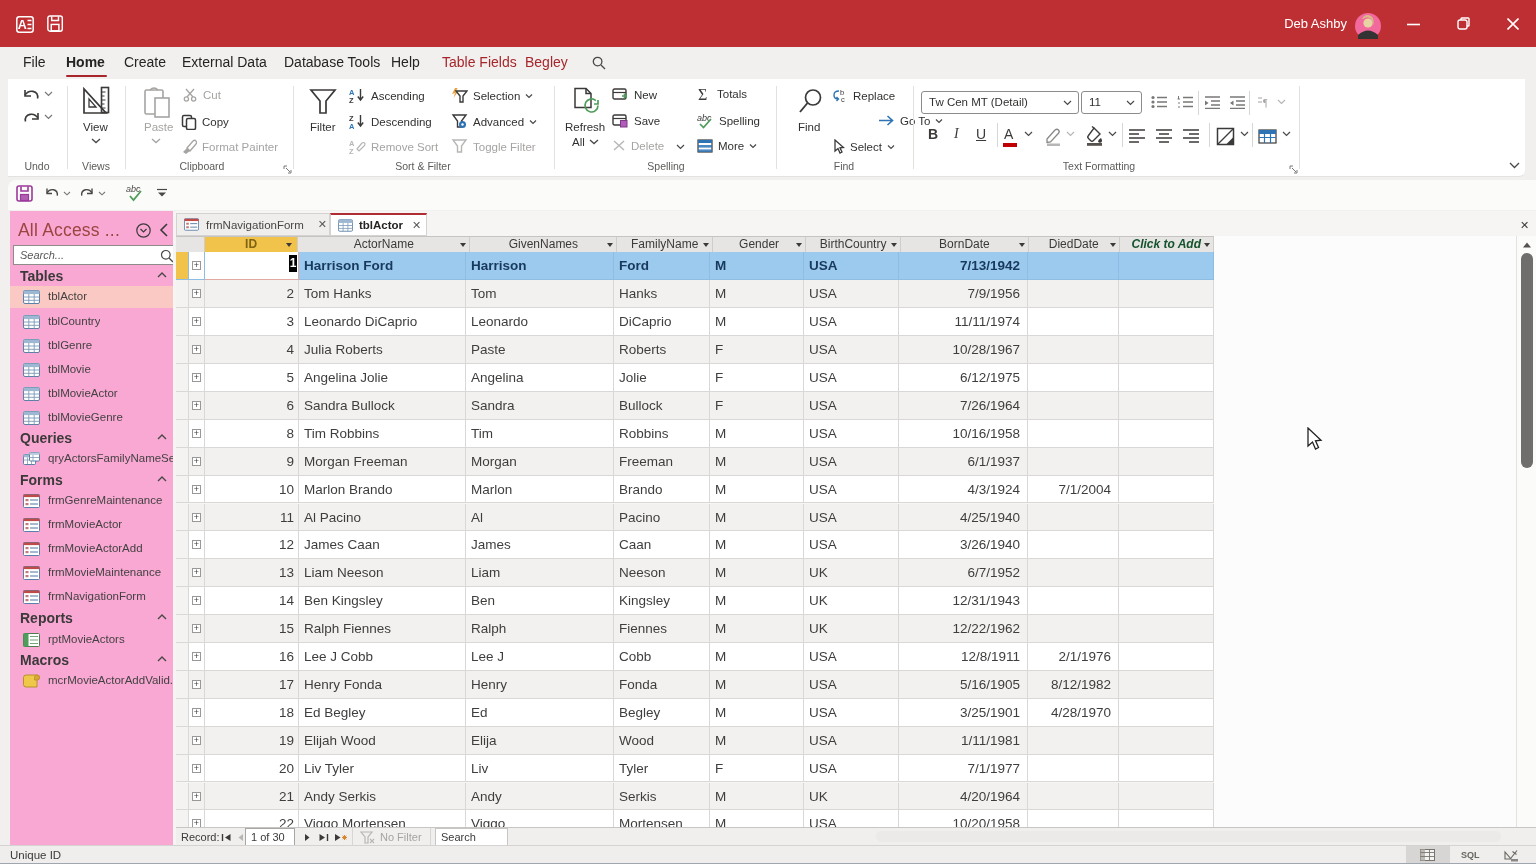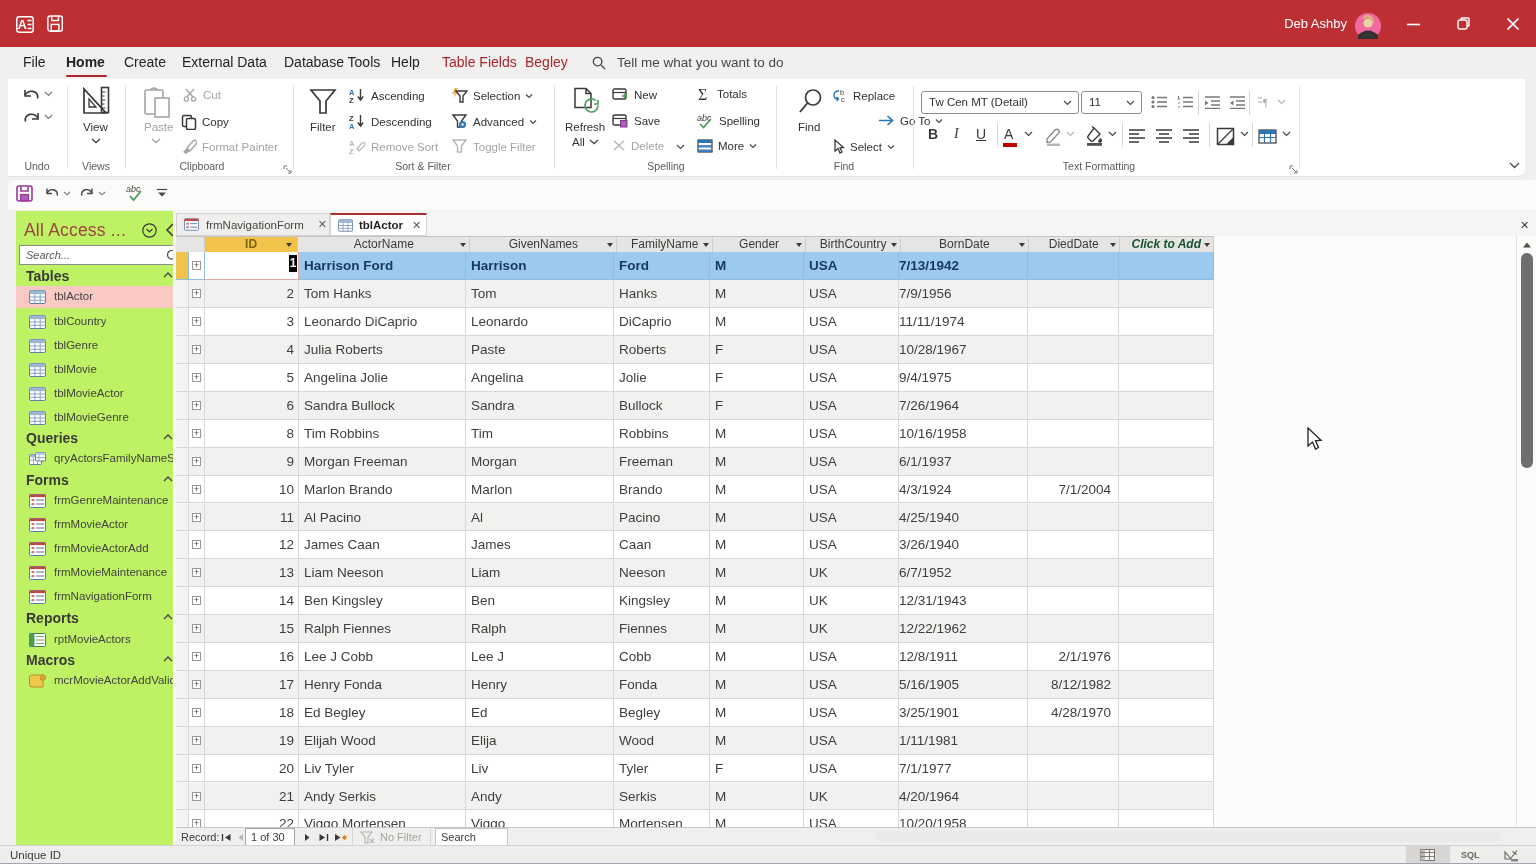--- a/index.html
+++ b/index.html
@@ -20,21 +20,21 @@
 #cardmask{position:absolute;left:0;top:0;width:8px;height:104px;background:#F1F0EF}
 .glabel{position:absolute;bottom:4px;font-size:10.5px;color:#5C5B59;width:120px;text-align:center}
 .gdiv{position:absolute;top:7px;height:83px;width:1px;background:#E3E1DF}
 .rtext{font-size:11.5px;color:#323130}
 .rgray{color:#A6A4A2}
 .ritem{position:absolute;display:flex;align-items:center;gap:5px;font-size:11.5px;color:#323130;white-space:nowrap}
 .chev{display:inline-block;width:8px;height:8px}
 
 #qat{position:absolute;left:8px;top:180px;width:1528px;height:30px;background:#FBFBFA;border-radius:8px 0 0 0}
 
-#navpane{position:absolute;left:16px;top:211px;width:172px;height:634px;background:#bef264;border-right:1px solid #D8D6D4}
+#navpane{position:absolute;left:10px;top:211px;width:172px;height:634px;background:#f9a8d4;border-right:1px solid #D8D6D4}
 #navtitle{position:absolute;left:8px;font-size:17.5px;color:#9A453F;letter-spacing:0.2px}
 #navsearch{position:absolute;left:3px;top:34px;width:163px;height:20px;background:#fff;border:1px solid #8E8C8A}
 #navsearch .ph{position:absolute;left:6px;top:0;line-height:19px;font-size:11px;color:#5a5857;font-style:italic}
 .nsec{position:absolute;left:10px;font-size:14px;font-weight:bold;color:#3B3A39}
 .nitem{position:absolute;left:38px;font-size:11.5px;color:#434241;white-space:nowrap;max-width:130px;overflow:hidden}
 .nico{position:absolute;left:13px;width:17px;height:14px}
 .nsel{position:absolute;left:0;width:172px;height:22px;background:#FBC9C3}
 .ncar{position:absolute;left:147px;width:10px;height:8px}
 
 #content{position:absolute;left:173px;top:211px;width:1363px;height:634px;background:#F6F5F4}
@@ -50,21 +50,21 @@
 #hid{background:#F2C34B;color:#7E6414;font-weight:bold}
 
 .trow{position:absolute;left:3px;display:flex;font-size:13.5px;color:#3F3E3D}
 .trow>div{height:100%;line-height:27.9px;border-right:1px solid #DAD8D6;border-bottom:1px solid #DAD8D6;overflow:hidden;white-space:nowrap}
 .even>div{background:#F2F1EF}
 .odd>div{background:#FFFFFF}
 .sel-row>div{background:#9CC9EE;color:#17395C;font-weight:bold;border-right-color:#8FBCE2;border-bottom-color:#8FBCE2}
 .c-sel{width:13px}.c-exp{width:16px}.c-id{width:94px;text-align:right;padding-right:4px}
 .c-actor{width:167px;padding-left:5px}.c-given{width:148px;padding-left:5px}
 .c-family{width:96px;padding-left:5px}.c-gender{width:94px;padding-left:5px}
-.c-country{width:95px;padding-left:5px}.c-born{width:129px;padding-right:7px}
+.c-country{width:95px;padding-left:5px}.c-born{width:129px;text-align:right;padding-right:7px}
 .c-died{width:91px;text-align:right;padding-right:7px}.c-add{width:95px}
 .even .c-sel,.odd .c-sel{background:#F4F3F2}
 .sel-row .c-sel{background:#F4F3F2}
 .c-sel.cur{background:#F2C34B !important}
 .sel-row .c-exp{background:#9CC9EE}
 .plusbox{display:block;margin:9px auto 0;width:9px;height:9px;line-height:7px;font-size:9px;text-align:center;color:#444;border:1px solid #9a9896;background:#fff;font-weight:normal}
 .idedit{background:#fff !important;border-bottom:1.8px solid #E2A9A4 !important;border-right:1px solid #E2A9A4 !important;position:relative}
 .idsel{position:absolute;right:1px;top:2.5px;width:8px;height:17.5px;background:#000;color:#fff;font-weight:bold;text-align:center;line-height:17px;font-size:12px;overflow:hidden}
 </style></head>
 <body>
@@ -104,21 +104,20 @@
  <div class="mitem" style="left:124px">Create</div>
  <div class="mitem" style="left:182px">External Data</div>
  <div class="mitem" style="left:284px">Database Tools</div>
  <div class="mitem" style="left:391px">Help</div>
  <div class="mitem mred" style="left:442px">Table Fields</div>
  <div class="mitem mred" style="left:525px">Begley</div>
  <svg class="abs" style="left:592px;top:9px" width="14" height="14" viewBox="0 0 14 14">
         <circle cx="5.6" cy="5.6" r="4.3" fill="none" stroke="#4a4846" stroke-width="1.3"></circle>
         <path d="M9 9 L13 13" stroke="#4a4846" stroke-width="1.3"></path>
       </svg>
- <div class="mitem" style="left:617px;color:#484644;font-size:13.5px">Tell me what you want to do</div>
 </div>
 <div id="homeunderline"></div>
 <div id="ribbonzone">
 <div id="ribboncard">
 <div id="cardmask"></div>
 
  <svg class="abs" style="left:21px;top:8px" width="20" height="18" viewBox="0 0 20 18">
           <path d="M4 3 L4 9 L10 9" fill="none" stroke="#3b3a39" stroke-width="1.6"></path>
           <path d="M4 8.2 Q7 3.4 12 4.4 Q17.5 5.6 16.6 11.5" fill="none" stroke="#3b3a39" stroke-width="1.6"></path>
         </svg>
@@ -709,21 +708,21 @@
         <div class="c-sel "></div>
         <div class="c-exp">
           <span class="plusbox">+</span>
         </div>
         <div class="c-id">5</div>
         <div class="c-actor">Angelina Jolie</div>
         <div class="c-given">Angelina</div>
         <div class="c-family">Jolie</div>
         <div class="c-gender">F</div>
         <div class="c-country">USA</div>
-        <div class="c-born">9/4/1975</div>
+        <div class="c-born">6/12/1975</div>
         <div class="c-died"></div>
         <div class="c-add"></div>
       </div>
 <div class="trow even" style="top:180.9px;height:27.9px">
         <div class="c-sel "></div>
         <div class="c-exp">
           <span class="plusbox">+</span>
         </div>
         <div class="c-id">6</div>
         <div class="c-actor">Sandra Bullock</div>

